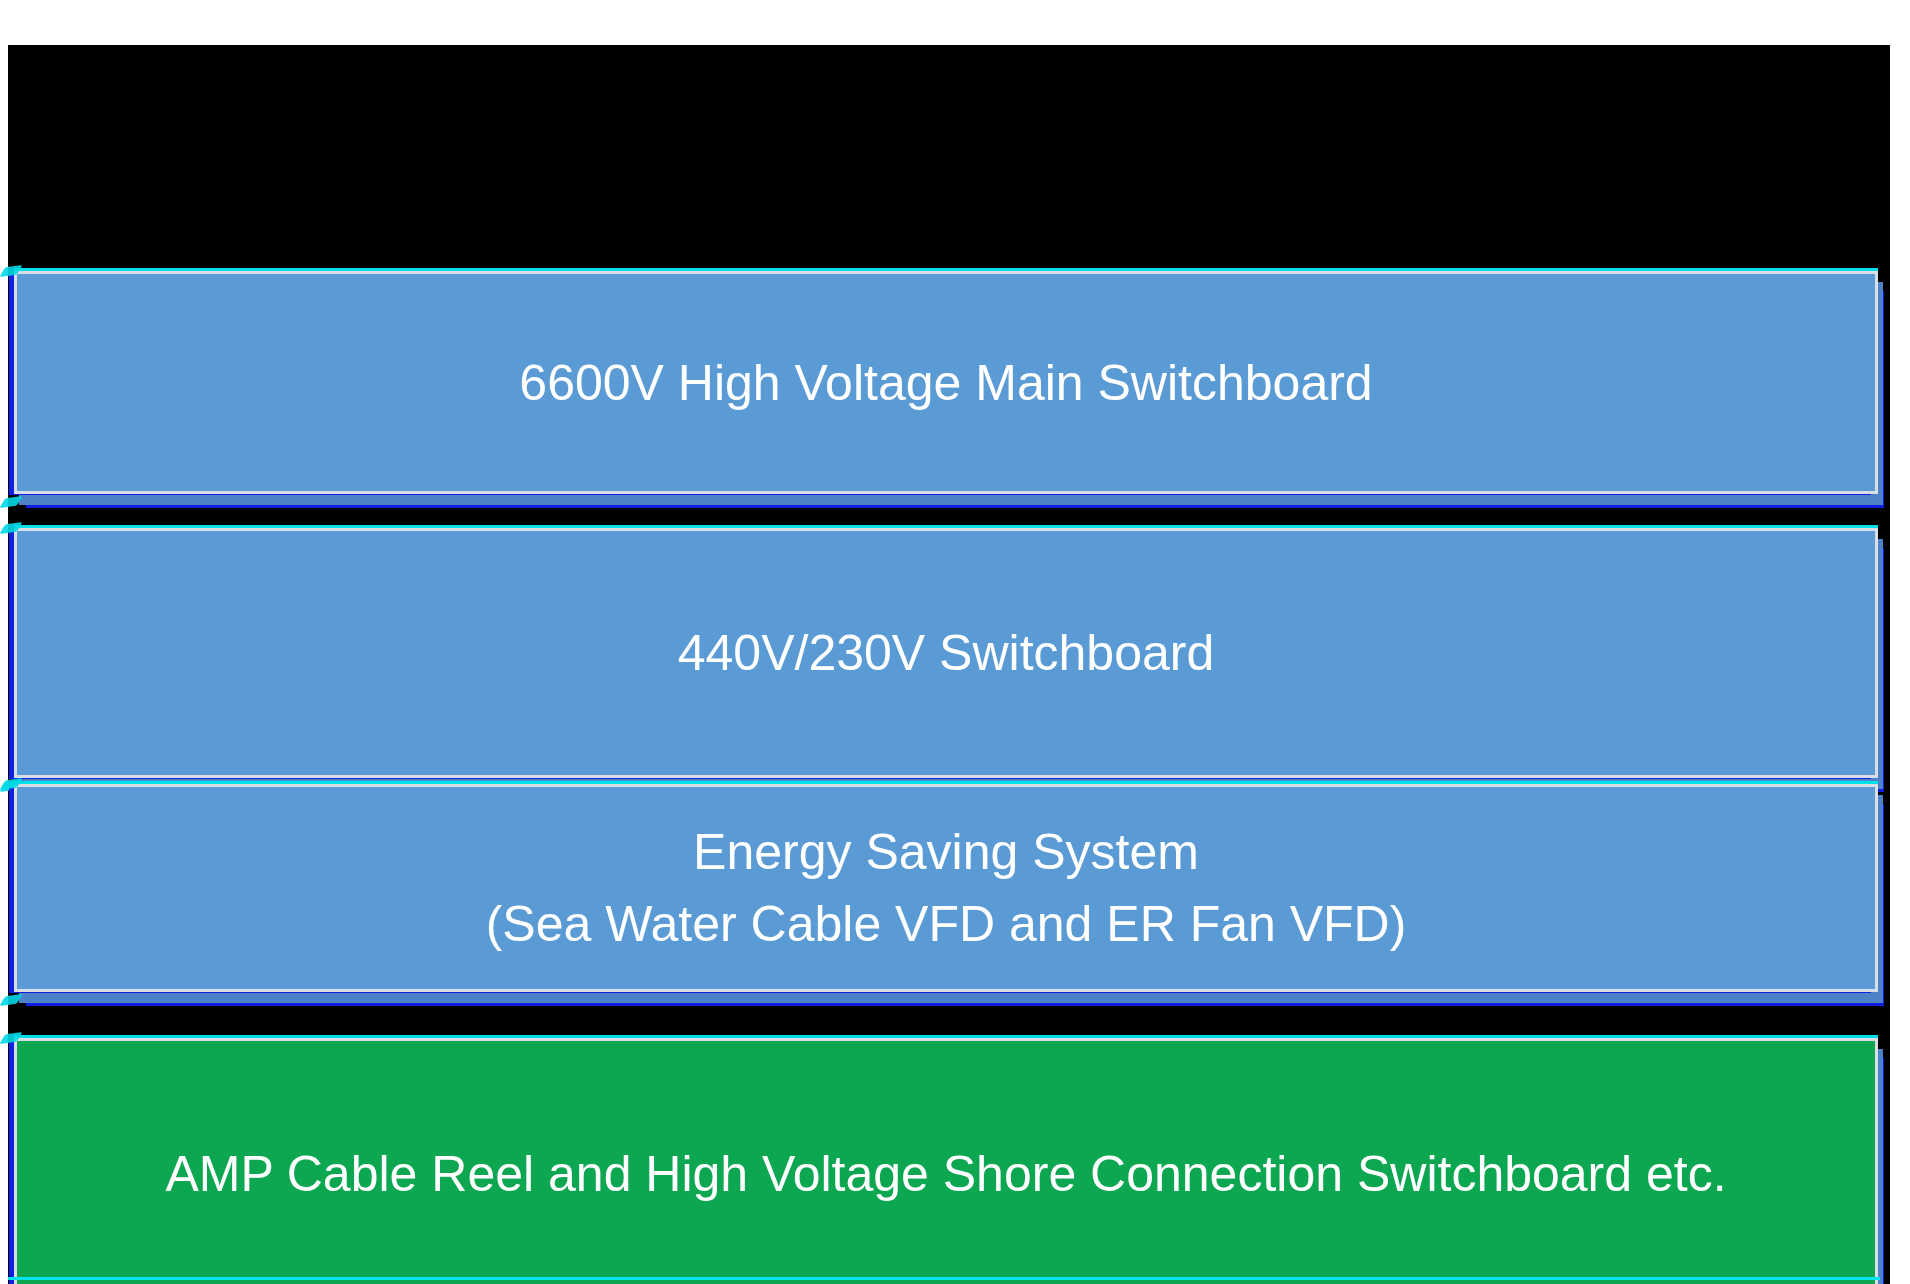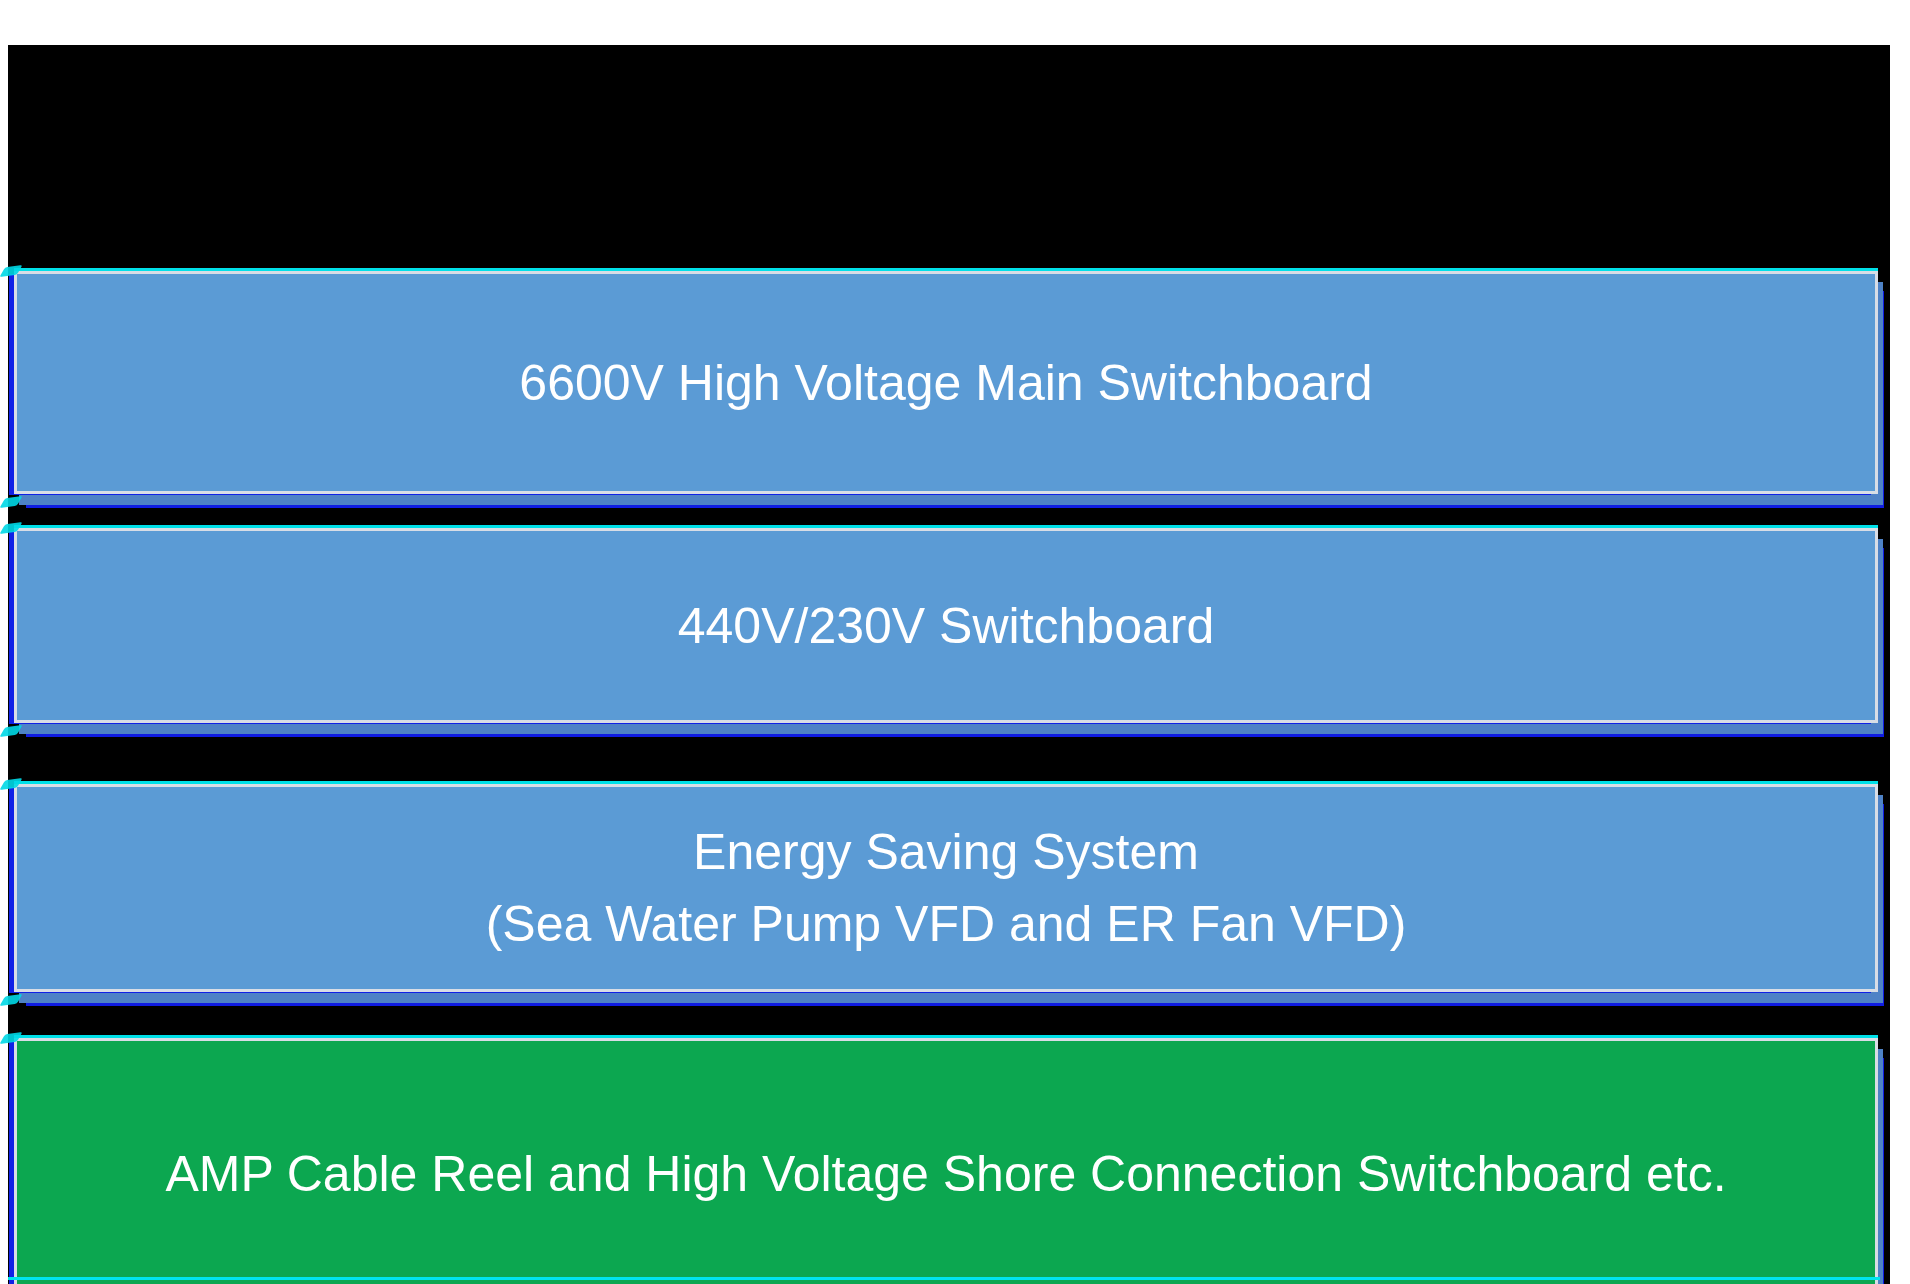--- a/index.html
+++ b/index.html
@@ -44,21 +44,21 @@
     background:#00d8e6;
     opacity:.9;
     transform:skewX(-35deg) rotate(-8deg);
     border-radius:2px;
   }
   .shape::before{ left:-14px; top:-8px; }
   .shape::after{ left:-14px; bottom:-16px; }
   .shape-blue{ background:#5b9bd5; }
   .shape-green{ background:#0ca750; }
   .box-1{ top:271px;  height:223px; }
-  .box-2{ top:528px;  height:195px; }
+  .box-2{ top:528px;  height:250px; }
   .box-3{ top:784px;  height:208px; }
   .box-4{ top:1038px; height:272px; }
   .shape .line{ display:block; }
   .bottom-glow-line{
     position:absolute;
     left:8px;top:1277px;
     width:1872px;height:3px;
     background:#00e4ee;
   }
 </style>
@@ -72,21 +72,21 @@
   <div class="shape shape-blue box-1" style="background: rgb(91, 155, 213);">
     <span class="line">6600V High Voltage Main Switchboard</span>
   </div>
 
   <div class="shape shape-blue box-2" style="background: rgb(91, 155, 213);">
     <span class="line">440V/230V Switchboard</span>
   </div>
 
   <div class="shape shape-blue box-3" style="background: rgb(91, 155, 213);">
     <span class="line">Energy Saving System</span>
-    <span class="line">(Sea Water Pump VFD and ER Fan VFD)</span>
+    <span class="line">(Sea Water Cable VFD and ER Fan VFD)</span>
   </div>
 
   <div class="shape shape-green box-4" style="background: rgb(12, 167, 80);">
     <span class="line">AMP Cable Reel and High Voltage Shore Connection Switchboard etc.</span>
   </div>
 
   <div class="bottom-glow-line"></div>
 
 </div>
 

